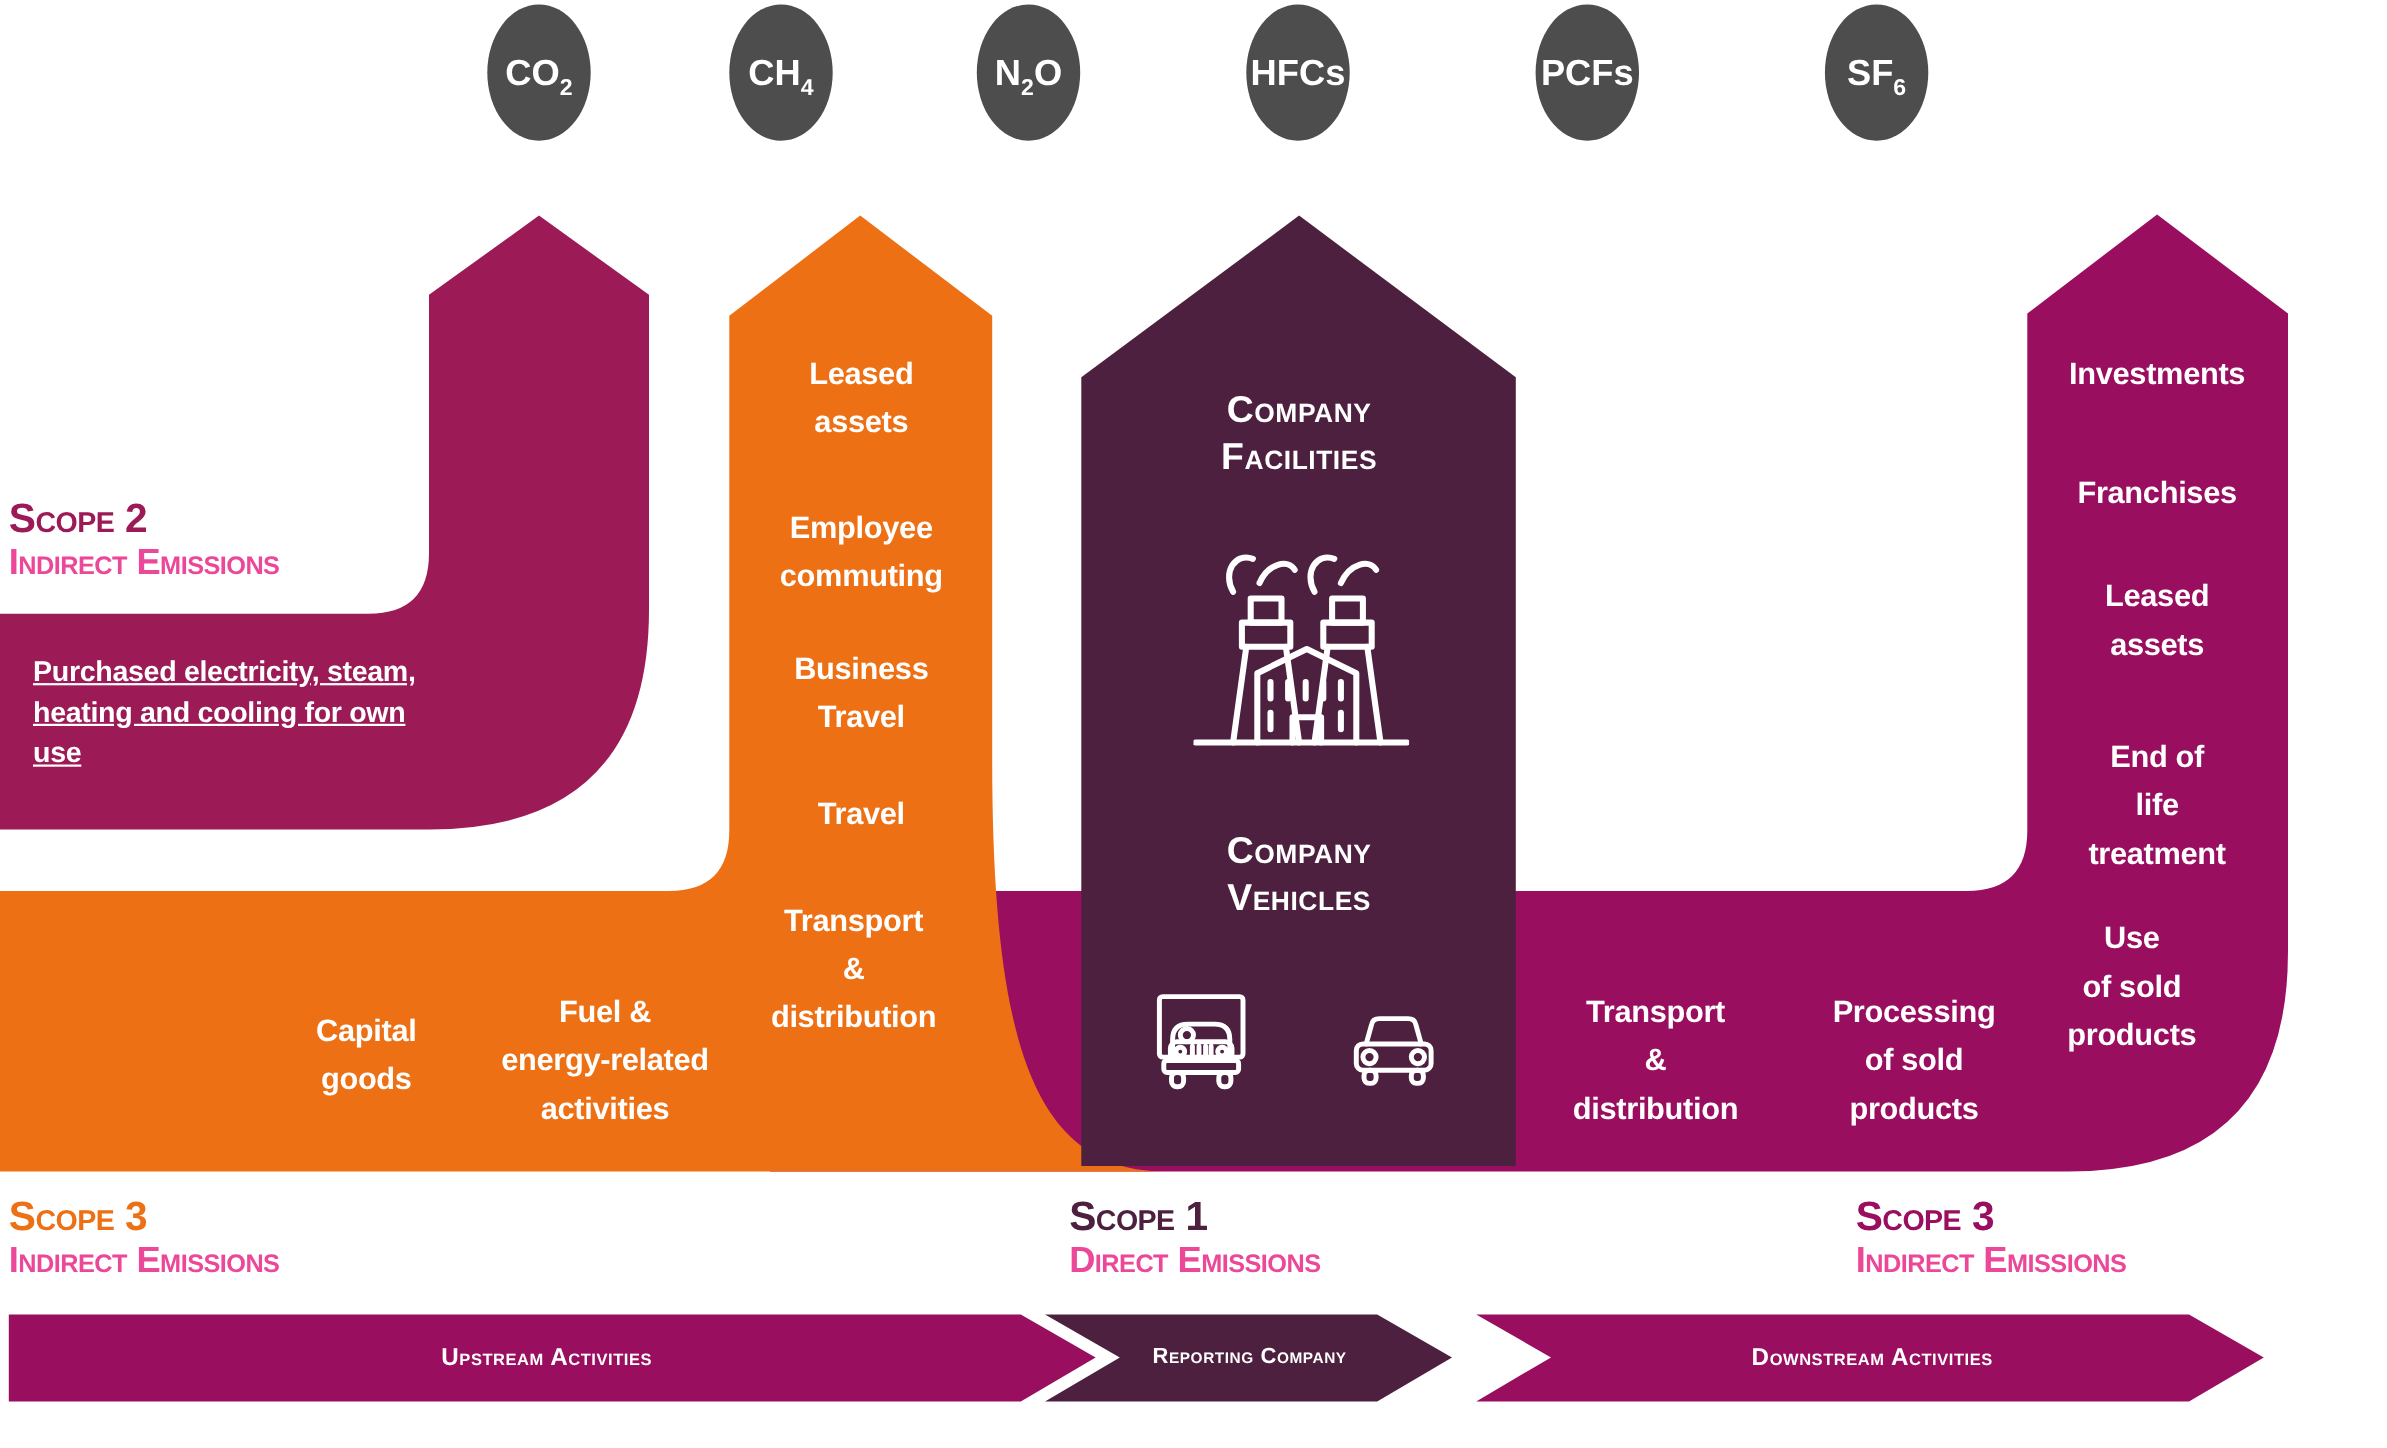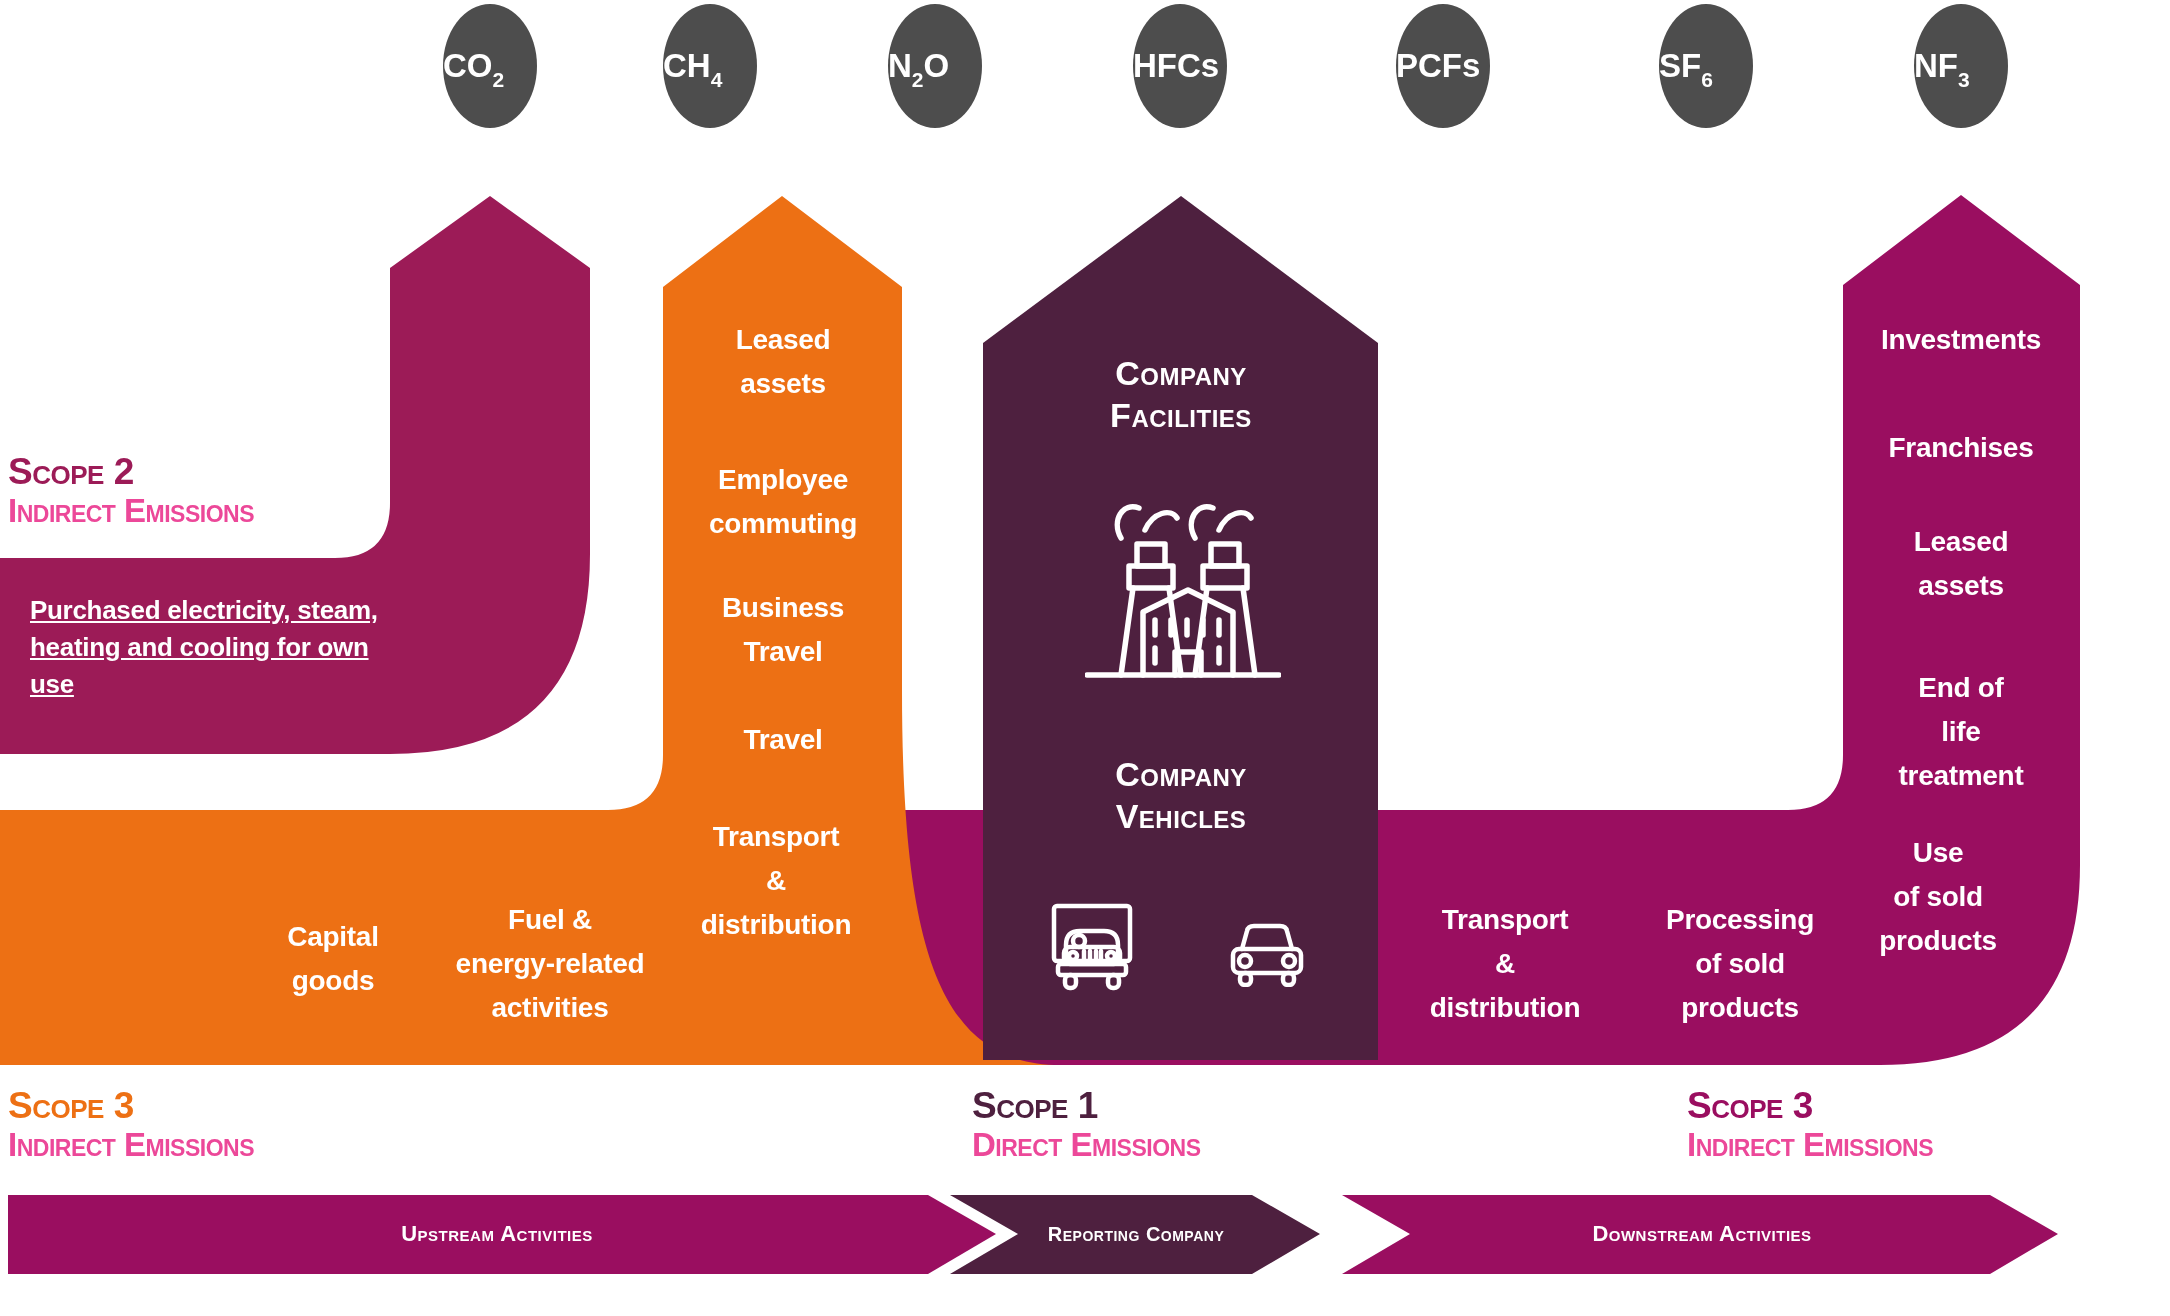--- a/index.html
+++ b/index.html
@@ -7,21 +7,21 @@
   #canvas{position:relative;width:2170px;height:1316px;background:#fff;overflow:hidden;}
   #shapes{position:absolute;left:0;top:0;}
   .t{position:absolute;white-space:pre-line;font-weight:bold;color:#fff;line-height:44px;font-size:28px;letter-spacing:-0.3px;}
   .c{transform:translateX(-50%);text-align:center;}
   .sc{font-variant:small-caps;}
   .bandtext{font-size:26px;line-height:37px;text-decoration:underline;}
   .scope-label{position:absolute;font-weight:bold;font-variant:small-caps;}
   .scope-num{font-size:37px;line-height:40px;letter-spacing:-0.5px;}
   .scope-type{font-size:33px;line-height:37px;color:#ec4899;letter-spacing:-0.5px;}
   .gas{position:absolute;top:4px;width:94px;height:124px;border-radius:50%;background:#4D4D4D;
-       display:flex;align-items:center;color:#fff;font-weight:bold;font-size:33px;}
+       display:flex;align-items:center;justify-content:center;color:#fff;font-weight:bold;font-size:33px;}
   .gas .sub{font-size:21px;align-self:center;position:relative;top:14px;}
   .house-title{font-size:34px;line-height:42px;letter-spacing:0.5px;}
   .bar-label{position:absolute;transform:translate(-50%,-50%);color:#fff;font-weight:bold;
              font-variant:small-caps;font-size:22px;white-space:nowrap;letter-spacing:0.5px;}
   .icon{position:absolute;}
 </style>
 </head>
 <body>
 
 <div id="canvas">
@@ -62,25 +62,20 @@
       <span></span>
     </div>
   <div class="gas" style="left:1133px">
       <span>HFCs</span>
       <span class="sub"></span>
       <span></span>
     </div>
   <div class="gas" style="left:1659px">
       <span>SF</span>
       <span class="sub">6</span>
-      <span></span>
-    </div>
-  <div class="gas" style="left:1914px">
-      <span>NF</span>
-      <span class="sub">3</span>
       <span></span>
     </div>
 
   <div class="scope-label" style="left:8px;top:452px">
     <div class="scope-num" style="color:#9C1B57">Scope 2</div>
     <div class="scope-type">Indirect Emissions</div>
   </div>
 
   <div class="t bandtext" style="left:30px;top:592px;width:430px">Purchased electricity, steam,
 heating and cooling for own

